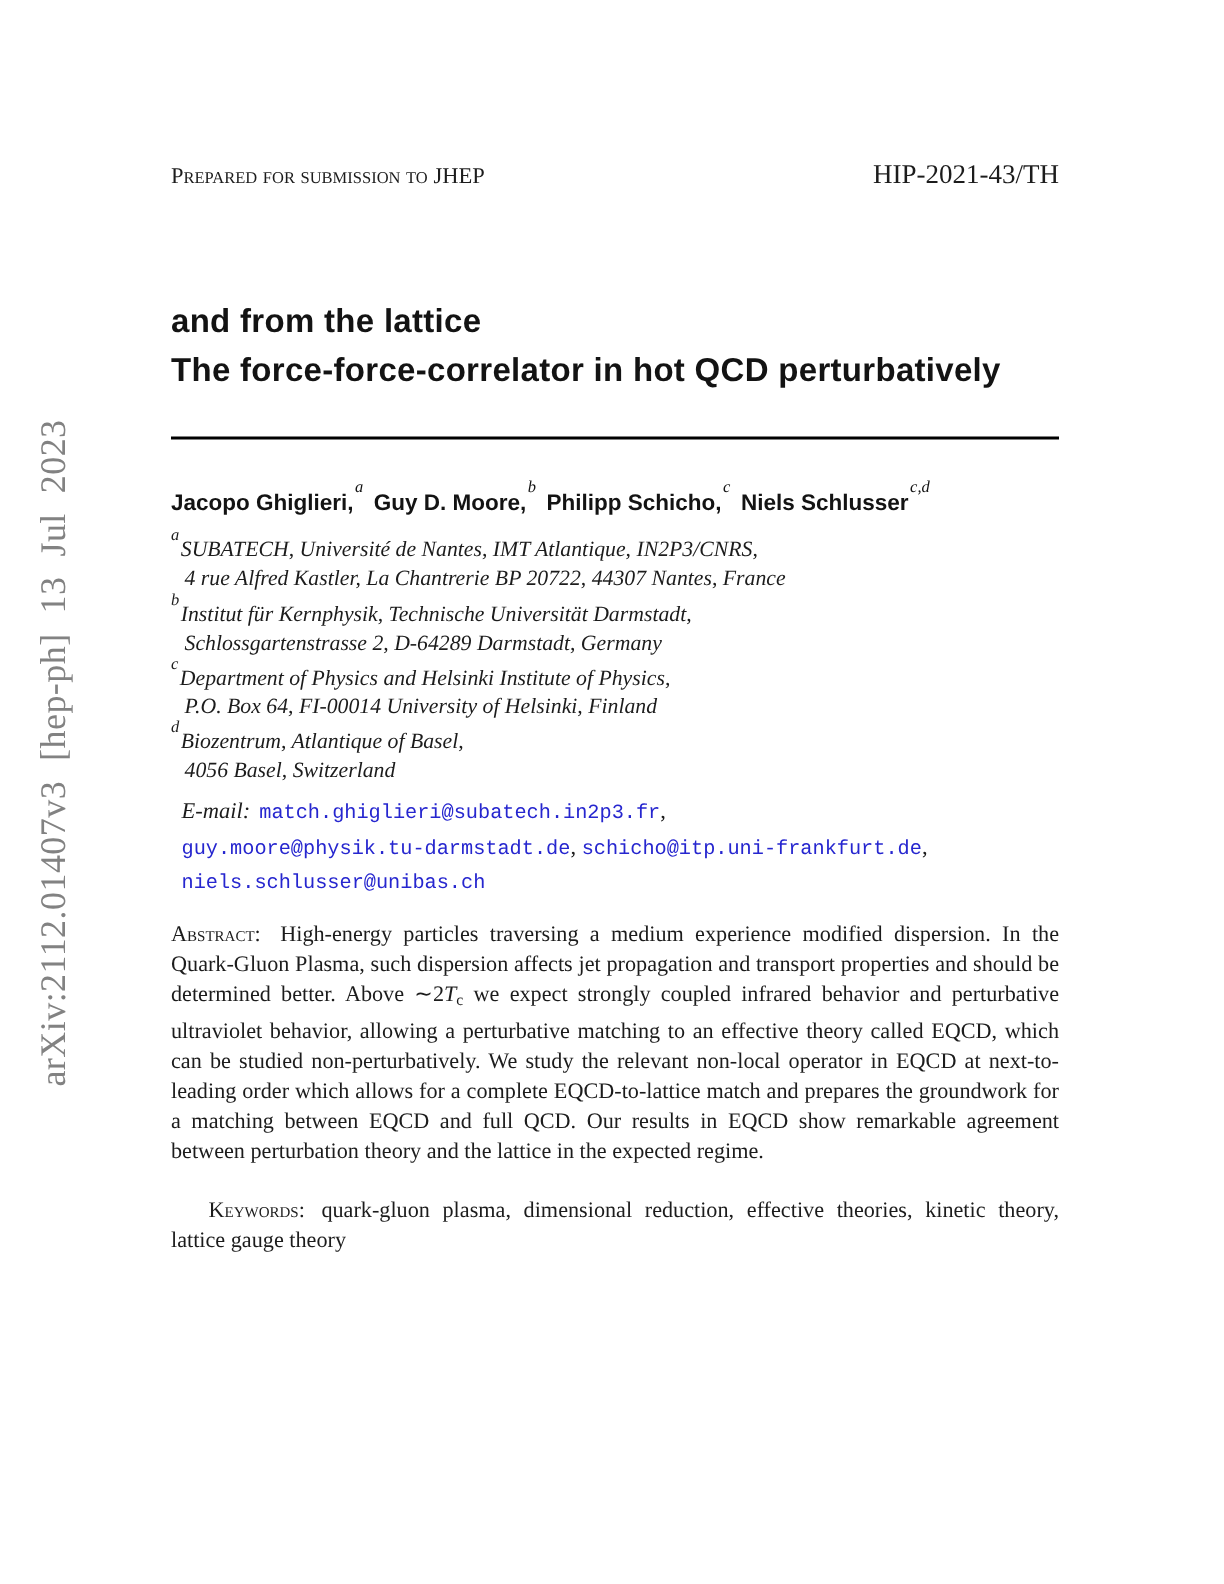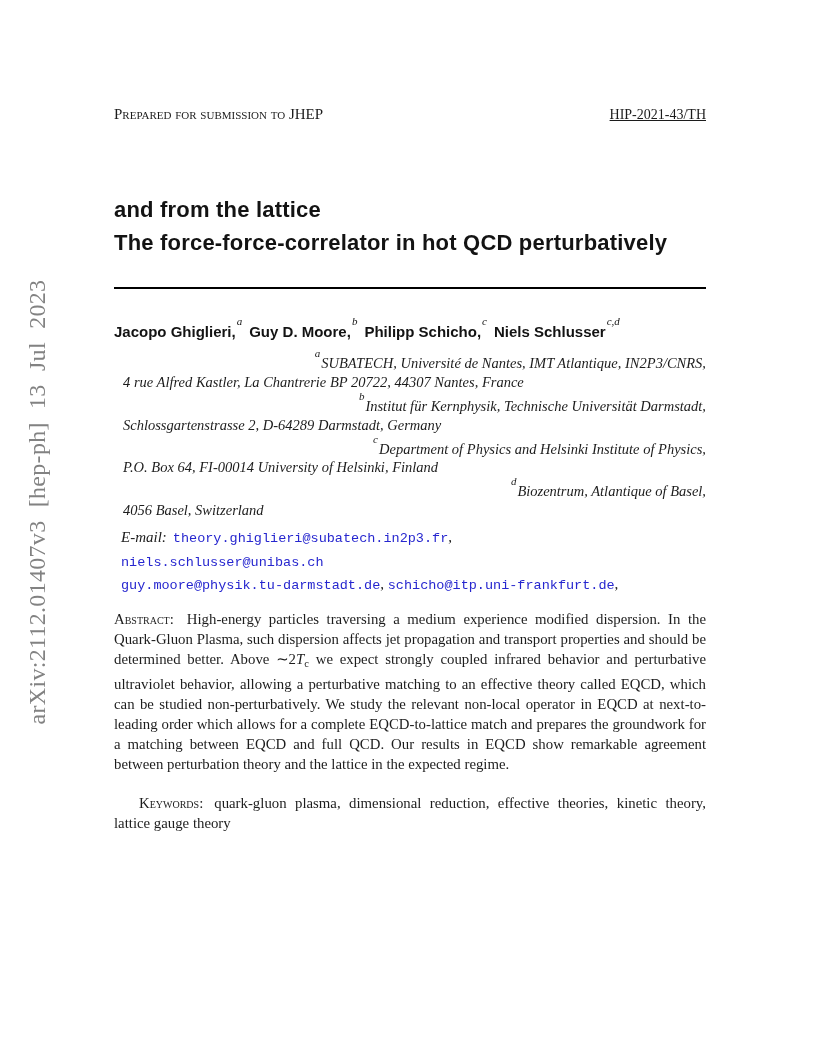--- a/index.html
+++ b/index.html
@@ -34,21 +34,21 @@
     left:114px;top:106px;
     width:592px;
   }
   .header-row{
     display:flex;
     justify-content:space-between;
     align-items:baseline;
     font-size:15px;
   }
   .smallcaps{font-variant:small-caps;text-align:right;}
-  .report-number{font-size:14px;text-decoration:underline;}
+  .report-number{font-size:18px;}
   .title{
     margin:70px 0 0 0;
     font-family:"Liberation Sans",sans-serif;
     font-weight:700;
     font-size:22px;
     line-height:33px;
     color:#131313;
     letter-spacing:0.2px;
   }
   .title-line{display:block;white-space:nowrap;}
@@ -73,21 +73,21 @@
     font-size:11px;
     position:relative;top:-6px;
     margin-left:1px;
   }
   .affiliations{
     margin-top:9px;
     font-style:italic;
     font-size:14.5px;
     line-height:19px;
   }
-  .aff-line1{white-space:nowrap;text-align:right;}
+  .aff-line1{white-space:nowrap;}
   .aff-marker{
     font-style:italic;
     font-size:11px;
     position:relative;top:-5px;
     margin-right:1px;
   }
   .aff-line2{padding-left:9px;white-space:nowrap;}
   .email-block{
     margin-top:6px;
     padding-left:7px;
@@ -167,23 +167,23 @@
         <div class="aff-line1"><sup class="aff-marker">c</sup><span>Department of Physics and Helsinki Institute of Physics,</span></div>
         <div class="aff-line2">P.O. Box 64, FI-00014 University of Helsinki, Finland</div>
       </div>
       <div class="aff">
         <div class="aff-line1"><sup class="aff-marker">d</sup><span>Biozentrum, Atlantique of Basel,</span></div>
         <div class="aff-line2">4056 Basel, Switzerland</div>
       </div>
     </div>
 
     <div class="email-block">
-      <div class="email-line"><span class="email-label">E-mail:</span><a class="email" href="#">theory.ghiglieri@subatech.in2p3.fr</a><span class="sep">,</span></div>
+      <div class="email-line"><span class="email-label">E-mail:</span><a class="email" href="#">match.ghiglieri@subatech.in2p3.fr</a><span class="sep">,</span></div>
+      <div class="email-line"><a class="email" href="#">guy.moore@physik.tu-darmstadt.de</a><span class="sep">, </span><a class="email" href="#">schicho@itp.uni-frankfurt.de</a><span class="sep">,</span></div>
       <div class="email-line"><a class="email" href="#">niels.schlusser@unibas.ch</a></div>
-      <div class="email-line"><a class="email" href="#">guy.moore@physik.tu-darmstadt.de</a><span class="sep">, </span><a class="email" href="#">schicho@itp.uni-frankfurt.de</a><span class="sep">,</span></div>
     </div>
 
     <p class="abstract"><span class="smallcaps label">Abstract:</span><span>High-energy particles traversing a medium experience modified dispersion. In the Quark-Gluon Plasma, such dispersion affects jet propagation and transport properties and should be determined better. Above </span><span class="math"><span>∼2</span><span class="math-i">T</span><span class="math-sub">c</span></span><span> we expect strongly coupled infrared behavior and perturbative ultraviolet behavior, allowing a perturbative matching to an effective theory called EQCD, which can be studied non-perturbatively. We study the relevant non-local operator in EQCD at next-to-leading order which allows for a complete EQCD-to-lattice match and prepares the groundwork for a matching between EQCD and full QCD. Our results in EQCD show remarkable agreement between perturbation theory and the lattice in the expected regime.</span></p>
 
     <p class="keywords"><span class="smallcaps label">Keywords:</span><span>quark-gluon plasma, dimensional reduction, effective theories, kinetic theory, lattice gauge theory</span></p>
 
   </div>
 </div>
 
 </body></html>

